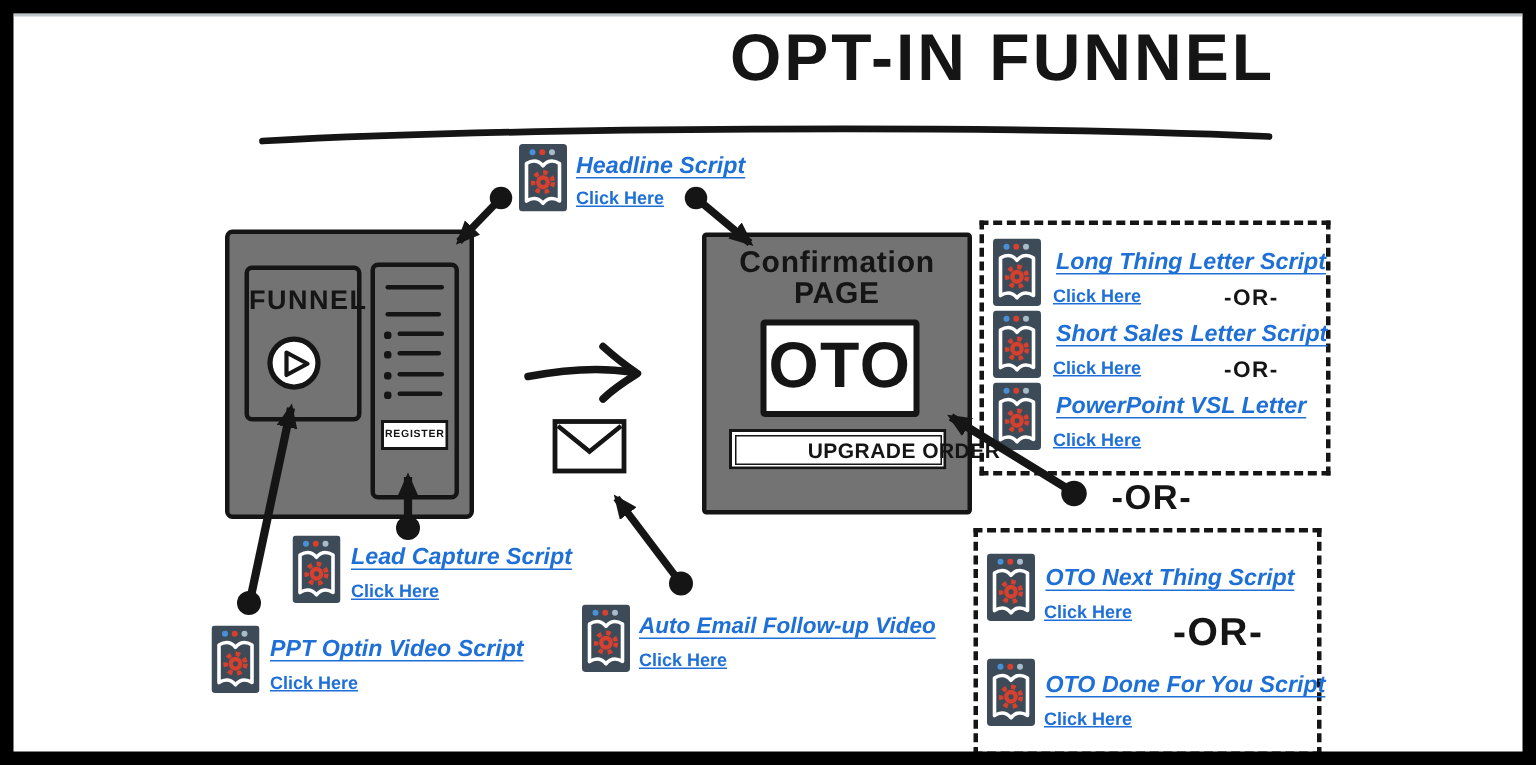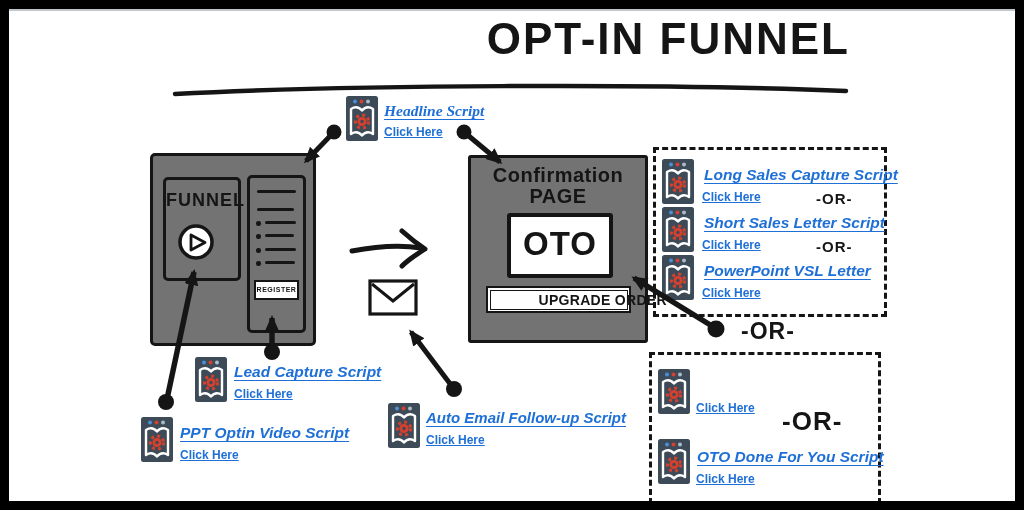--- a/index.html
+++ b/index.html
@@ -41,21 +41,21 @@
   .bribe-label{width:100%;text-align:center;font-size:18px;font-weight:800;letter-spacing:1px;color:var(--ink);}
   .panel-line{background:var(--ink);height:2.5px;border-radius:2px;}
   .bullet-dot{width:4.5px;height:4.5px;border-radius:50%;background:var(--ink);}
   .register-btn{
     border:2px solid var(--ink);text-align:center;font-size:7px;font-weight:700;
     letter-spacing:.5px;color:var(--ink);line-height:16px;background:#fff;
   }
   
   .conf-title{width:100%;text-align:center;font-weight:800;font-size:20px;line-height:1.05;color:var(--ink);letter-spacing:.5px;}
   .oto-box{border:4px solid var(--ink);border-radius:3px;text-align:center;background:#fff;}
-  .oto-box span{font-size:33px;font-weight:900;color:var(--ink);letter-spacing:1px;line-height:54px;}
+  .oto-box span{font-size:43px;font-weight:900;color:var(--ink);letter-spacing:1px;line-height:54px;}
   .upgrade-btn{border:2.5px solid var(--ink);background:#fff;padding:1.5px;}
   .upgrade-btn > div{
     border:1.5px solid var(--ink);text-align:center;font-size:14px;font-weight:800;
     letter-spacing:.3px;color:var(--ink);line-height:18px;white-space:nowrap;padding-left:48px;
   }
   svg.overlay{position:absolute;left:0;top:0;z-index:20;pointer-events:none;}
   .z15{z-index:15;}
 </style>
 </head>
 <body style="--link: #1e6fd6; --icon-bg: #3d4a57; --gear: #d6402e; --ink: #151515;">
@@ -67,21 +67,21 @@
       <rect x="0" y="0" width="32" height="45" rx="2.5" fill="#3d4a57"></rect>
       <circle cx="9" cy="5.5" r="2" fill="#4a90d9"></circle>
       <circle cx="15.5" cy="5.5" r="2" fill="#d6402e"></circle>
       <circle cx="22" cy="5.5" r="2" fill="#a9bcca"></circle>
       <path d="M5,13 C9,10.5 13,11 16,14.5 C19,11 23,10.5 27,13 L27,38 C23,35.5 19,36 16,39.5 C13,36 9,35.5 5,38 Z" fill="none" stroke="#ffffff" stroke-width="2.4" stroke-linejoin="round"></path>
       <circle cx="16" cy="25.5" r="6.6" fill="none" stroke="#d6402e" stroke-width="3" stroke-dasharray="3 3.2"></circle>
       <circle cx="16" cy="25.5" r="4.6" fill="#d6402e"></circle>
       <circle cx="16" cy="25.5" r="1.7" fill="#3d4a57"></circle>
     </svg>
   </div>
-<div class="abs script-title" style="left:384px;top:102px;font-family:Liberation Serif, serif;">Headline Script</div>
+<div class="abs script-title" style="left:384px;top:102px;">Headline Script</div>
 <div class="abs click-here" style="left:384px;top:125px;">Click Here</div>
 
 <div class="abs sketch-box z15" style="left:150px;top:153px;width:160px;height:187px;">
   <div class="abs sketch-box" style="left:10px;top:21px;width:72px;height:98px;border-width:3px;">
     <div class="abs bribe-label" style="top:10px;">FUNNEL</div>
   </div>
   <div class="abs sketch-box" style="left:94px;top:19px;width:53px;height:152px;border-width:3px;">
     <div class="abs panel-line" style="left:7px;right:7px;top:12px;"></div>
     <div class="abs panel-line" style="left:7px;right:9px;top:30px;"></div>
     <div class="abs bullet-dot" style="left:6px;top:43px;"></div>
@@ -115,21 +115,21 @@
         <rect x="0" y="0" width="32" height="45" rx="2.5" fill="#3d4a57"></rect>
         <circle cx="9" cy="5.5" r="2" fill="#4a90d9"></circle>
         <circle cx="15.5" cy="5.5" r="2" fill="#d6402e"></circle>
         <circle cx="22" cy="5.5" r="2" fill="#a9bcca"></circle>
         <path d="M5,13 C9,10.5 13,11 16,14.5 C19,11 23,10.5 27,13 L27,38 C23,35.5 19,36 16,39.5 C13,36 9,35.5 5,38 Z" fill="none" stroke="#ffffff" stroke-width="2.4" stroke-linejoin="round"></path>
         <circle cx="16" cy="25.5" r="6.6" fill="none" stroke="#d6402e" stroke-width="3" stroke-dasharray="3 3.2"></circle>
         <circle cx="16" cy="25.5" r="4.6" fill="#d6402e"></circle>
         <circle cx="16" cy="25.5" r="1.7" fill="#3d4a57"></circle>
       </svg>
     </div>
-  <div class="abs script-title" style="left:48px;top:16px;">Long Sales Capture Script</div>
+  <div class="abs script-title" style="left:48px;top:16px;">Long Thing Letter Script</div>
   <div class="abs click-here" style="left:46px;top:40px;">Click Here</div>
   <div class="abs or-small" style="left:160px;top:40px;">-OR-</div>
 
   <div class="abs script-icon" style="left:6px;top:57px;">
       <svg width="32" height="45" viewBox="0 0 32 45" xmlns="http://www.w3.org/2000/svg">
         <rect x="0" y="0" width="32" height="45" rx="2.5" fill="#3d4a57"></rect>
         <circle cx="9" cy="5.5" r="2" fill="#4a90d9"></circle>
         <circle cx="15.5" cy="5.5" r="2" fill="#d6402e"></circle>
         <circle cx="22" cy="5.5" r="2" fill="#a9bcca"></circle>
         <path d="M5,13 C9,10.5 13,11 16,14.5 C19,11 23,10.5 27,13 L27,38 C23,35.5 19,36 16,39.5 C13,36 9,35.5 5,38 Z" fill="none" stroke="#ffffff" stroke-width="2.4" stroke-linejoin="round"></path>
@@ -166,20 +166,21 @@
         <rect x="0" y="0" width="32" height="45" rx="2.5" fill="#3d4a57"></rect>
         <circle cx="9" cy="5.5" r="2" fill="#4a90d9"></circle>
         <circle cx="15.5" cy="5.5" r="2" fill="#d6402e"></circle>
         <circle cx="22" cy="5.5" r="2" fill="#a9bcca"></circle>
         <path d="M5,13 C9,10.5 13,11 16,14.5 C19,11 23,10.5 27,13 L27,38 C23,35.5 19,36 16,39.5 C13,36 9,35.5 5,38 Z" fill="none" stroke="#ffffff" stroke-width="2.4" stroke-linejoin="round"></path>
         <circle cx="16" cy="25.5" r="6.6" fill="none" stroke="#d6402e" stroke-width="3" stroke-dasharray="3 3.2"></circle>
         <circle cx="16" cy="25.5" r="4.6" fill="#d6402e"></circle>
         <circle cx="16" cy="25.5" r="1.7" fill="#3d4a57"></circle>
       </svg>
     </div>
+  <div class="abs script-title" style="left:45px;top:22px;">OTO Next Thing Script</div>
   <div class="abs click-here" style="left:44px;top:46px;">Click Here</div>
   <div class="abs or-big" style="left:130px;top:51px;font-size:26px;">-OR-</div>
   <div class="abs script-icon" style="left:6px;top:84px;">
       <svg width="32" height="45" viewBox="0 0 32 45" xmlns="http://www.w3.org/2000/svg">
         <rect x="0" y="0" width="32" height="45" rx="2.5" fill="#3d4a57"></rect>
         <circle cx="9" cy="5.5" r="2" fill="#4a90d9"></circle>
         <circle cx="15.5" cy="5.5" r="2" fill="#d6402e"></circle>
         <circle cx="22" cy="5.5" r="2" fill="#a9bcca"></circle>
         <path d="M5,13 C9,10.5 13,11 16,14.5 C19,11 23,10.5 27,13 L27,38 C23,35.5 19,36 16,39.5 C13,36 9,35.5 5,38 Z" fill="none" stroke="#ffffff" stroke-width="2.4" stroke-linejoin="round"></path>
         <circle cx="16" cy="25.5" r="6.6" fill="none" stroke="#d6402e" stroke-width="3" stroke-dasharray="3 3.2"></circle>
@@ -226,21 +227,21 @@
       <rect x="0" y="0" width="32" height="45" rx="2.5" fill="#3d4a57"></rect>
       <circle cx="9" cy="5.5" r="2" fill="#4a90d9"></circle>
       <circle cx="15.5" cy="5.5" r="2" fill="#d6402e"></circle>
       <circle cx="22" cy="5.5" r="2" fill="#a9bcca"></circle>
       <path d="M5,13 C9,10.5 13,11 16,14.5 C19,11 23,10.5 27,13 L27,38 C23,35.5 19,36 16,39.5 C13,36 9,35.5 5,38 Z" fill="none" stroke="#ffffff" stroke-width="2.4" stroke-linejoin="round"></path>
       <circle cx="16" cy="25.5" r="6.6" fill="none" stroke="#d6402e" stroke-width="3" stroke-dasharray="3 3.2"></circle>
       <circle cx="16" cy="25.5" r="4.6" fill="#d6402e"></circle>
       <circle cx="16" cy="25.5" r="1.7" fill="#3d4a57"></circle>
     </svg>
   </div>
-<div class="abs script-title" style="left:426px;top:409px;font-size:15px;">Auto Email Follow-up Script</div>
+<div class="abs script-title" style="left:426px;top:409px;font-size:15px;">Auto Email Follow-up Video</div>
 <div class="abs click-here" style="left:426px;top:433px;">Click Here</div>
 
 <svg class="overlay" width="1024" height="510" viewBox="0 0 1024 510">
   <defs>
     <marker id="ah" markerUnits="userSpaceOnUse" markerWidth="18" markerHeight="16" refX="13" refY="7" orient="auto">
       <path d="M0,0 L16,7 L0,14 Z" fill="#151515"></path>
     </marker>
   </defs>
 
   <path d="M175,94 C340,85 660,83 846,91" stroke="#151515" stroke-width="4.5" fill="none" stroke-linecap="round"></path>

